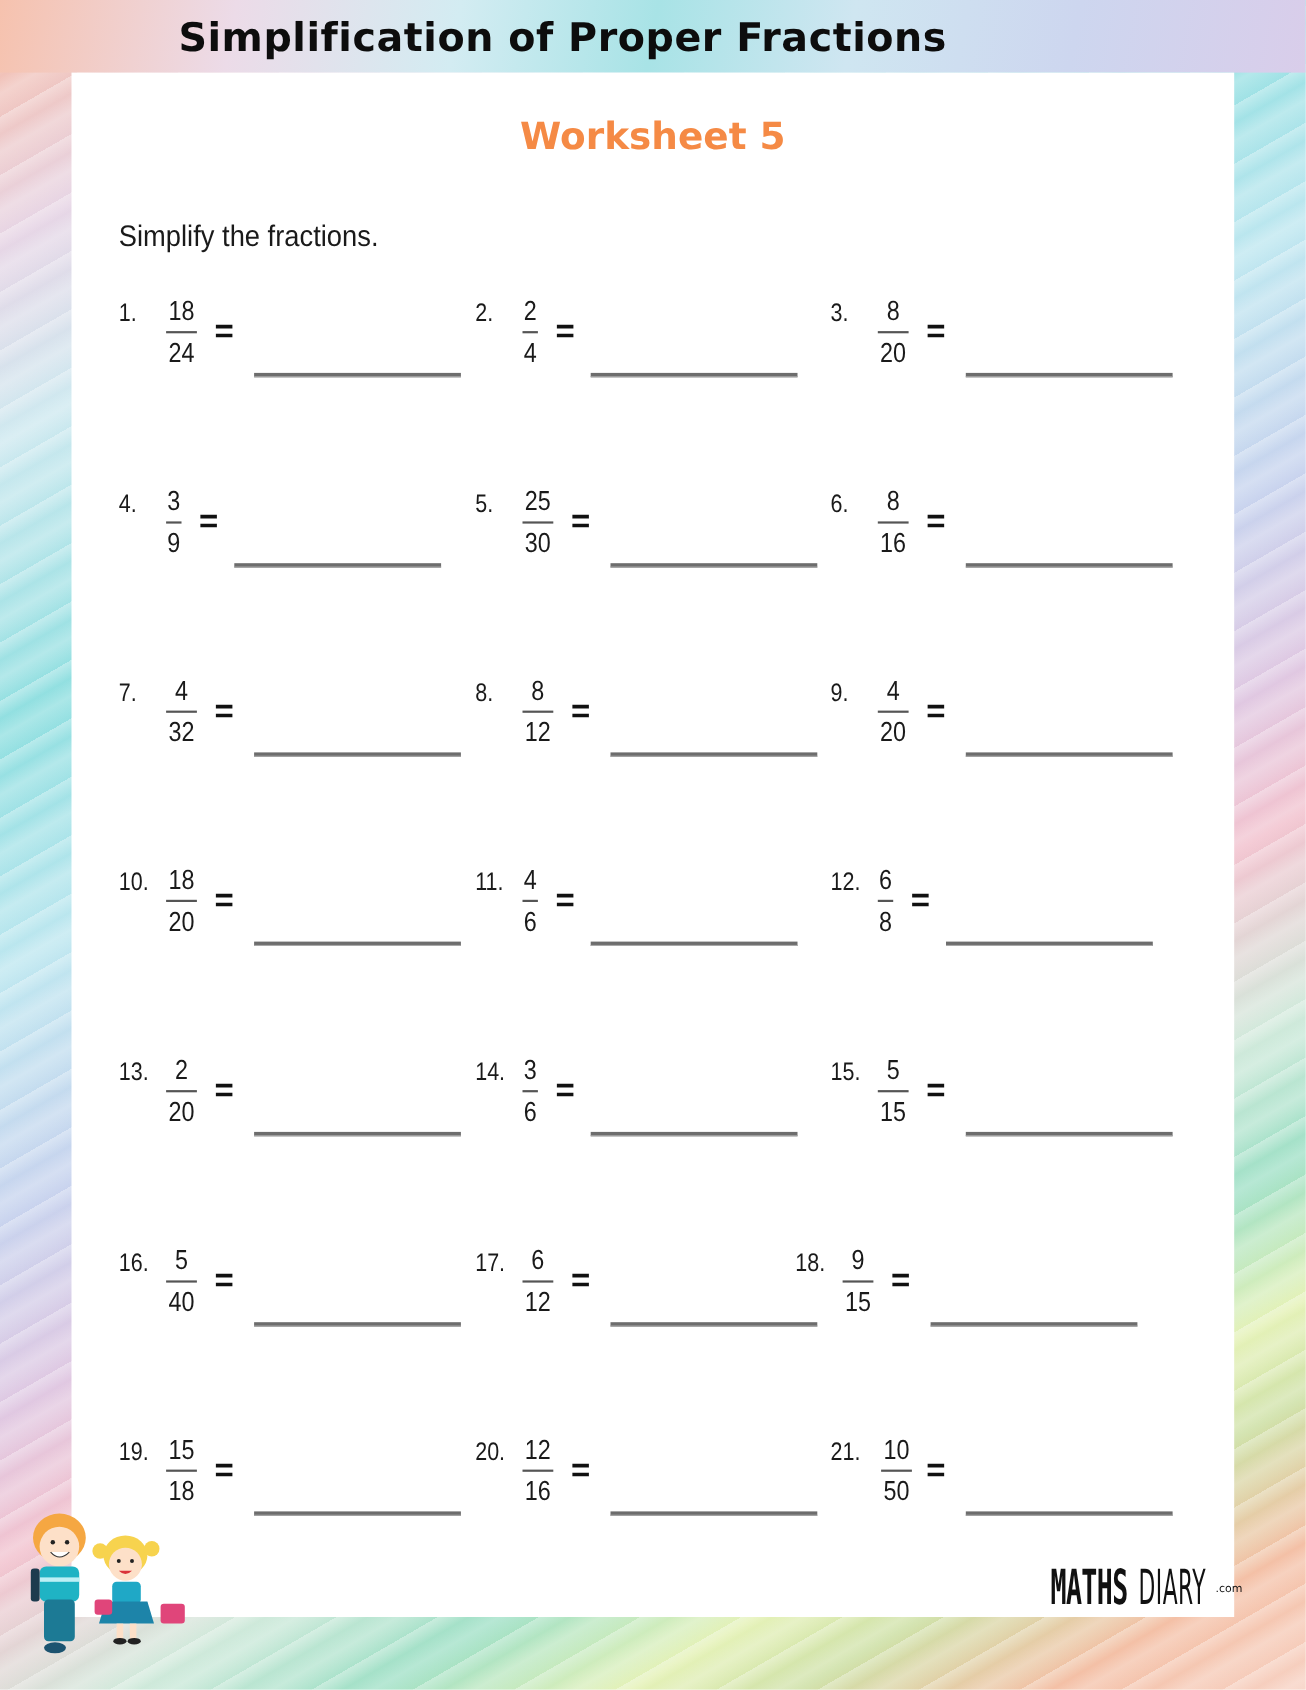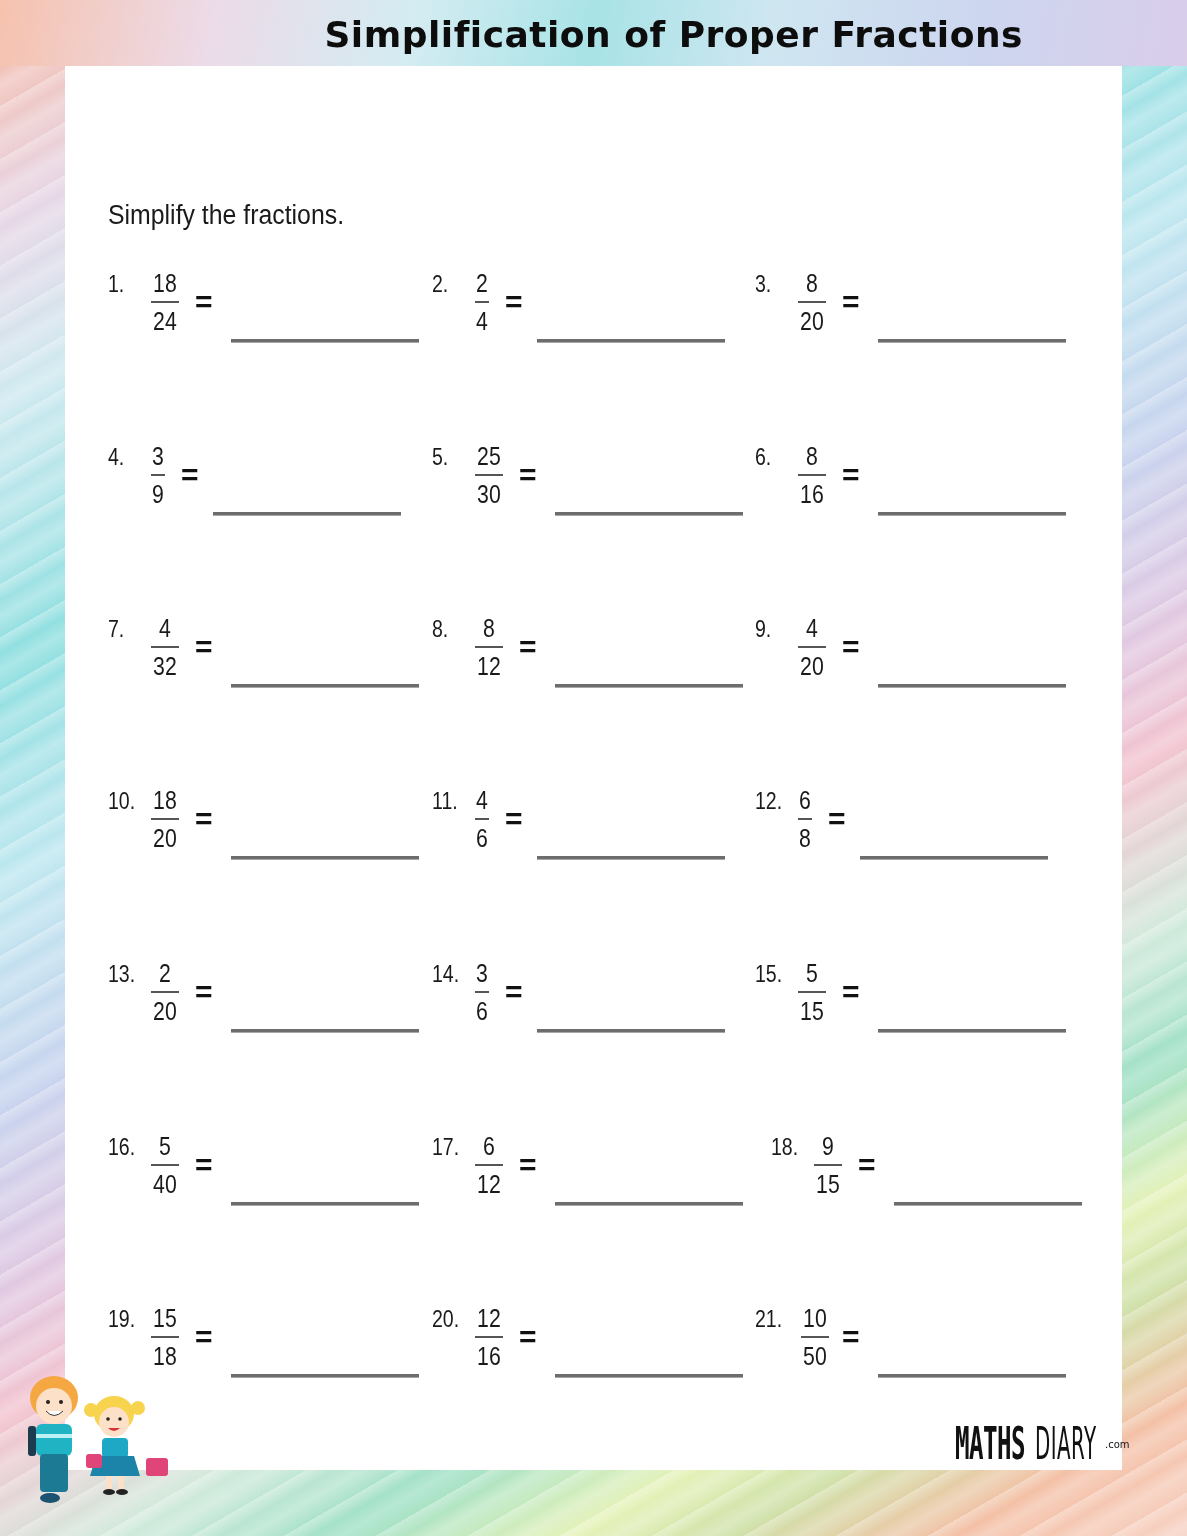--- a/index.html
+++ b/index.html
@@ -11,21 +11,21 @@
         linear-gradient(150deg,
           #f6b9a4 0%, #e7d6e6 10%, #cfe9f0 18%, #8fdfe0 30%, #bfe7f0 40%,
           #c8d3ee 50%, #e0c8e2 58%, #f2c3cf 64%, #d2eadc 72%, #9fe0c6 78%,
           #e5f2b8 84%, #cfe1a8 88%, #f4c0a6 94%, #f7d2c4 100%);
     }
     .top-stripes {
       position: absolute; left: 0; top: 0; width: 1187px; height: 66px;
       background: linear-gradient(100deg, #f6c2ae 0%, #ecdbe8 18%, #d3ecf2 35%, #a8e3e6 50%, #cfe6f1 65%, #cdd6ef 82%, #d9cdea 100%);
     }
     .page-title {
-      position: absolute; left: 0; top: 14px; width: 1023px; text-align: right;
+      position: absolute; left: 0; top: 14px; width: 1023px; text-align: center;
       font-family: "DejaVu Sans", sans-serif; font-size: 36px; font-weight: bold;
       color: #0d0d0d; letter-spacing: 0.5px;
     }
     .sheet {
       position: absolute; left: 65px; top: 66px; width: 1057px; height: 1404px;
       background: #ffffff;
     }
     .worksheet-label {
       position: absolute; left: 0; top: 38px; width: 100%; text-align: center;
       font-family: "DejaVu Sans", sans-serif; font-size: 34px; font-weight: bold;
@@ -73,20 +73,21 @@
       font-family: "DejaVu Sans", sans-serif; font-size: 10px; color: #111; margin-left: 0; margin-bottom: 16px;
     }
   </style>
 </head>
 <body>
 
 <div class="top-stripes"></div>
 <div class="page-title">Simplification of Proper Fractions</div>
 
 <div class="sheet">
+  <div class="worksheet-label">Worksheet 5</div>
   <div class="instructions">Simplify the fractions.</div>
 
   <div id="problems">
       <div class="problem" style="left: 43px; top: 205px;">
         <span class="prob-num" style="left:0">1.</span>
         <span class="fraction" style="left:43px">
           <span class="num">18</span>
           <span class="bar" style="width:28px"></span>
           <span class="den">24</span>
         </span>
@@ -246,21 +247,21 @@
       <div class="problem" style="left: 367px; top: 1068px;">
         <span class="prob-num" style="left:0">17.</span>
         <span class="fraction" style="left:43px">
           <span class="num">6</span>
           <span class="bar" style="width:28px"></span>
           <span class="den">12</span>
         </span>
         <span class="equals" style="left:87px">=</span>
         <span class="answer-line" style="left:123px; width:188px"></span>
       </div>
-      <div class="problem" style="left: 706px; top: 1068px; text-decoration: underline;">
+      <div class="problem" style="left: 658px; top: 1068px; text-decoration: underline;">
         <span class="prob-num" style="left:0">18.</span>
         <span class="fraction" style="left:43px">
           <span class="num">9</span>
           <span class="bar" style="width:28px"></span>
           <span class="den">15</span>
         </span>
         <span class="equals" style="left:87px">=</span>
         <span class="answer-line" style="left:123px; width:188px"></span>
       </div>
       <div class="problem" style="left: 43px; top: 1240px;">

